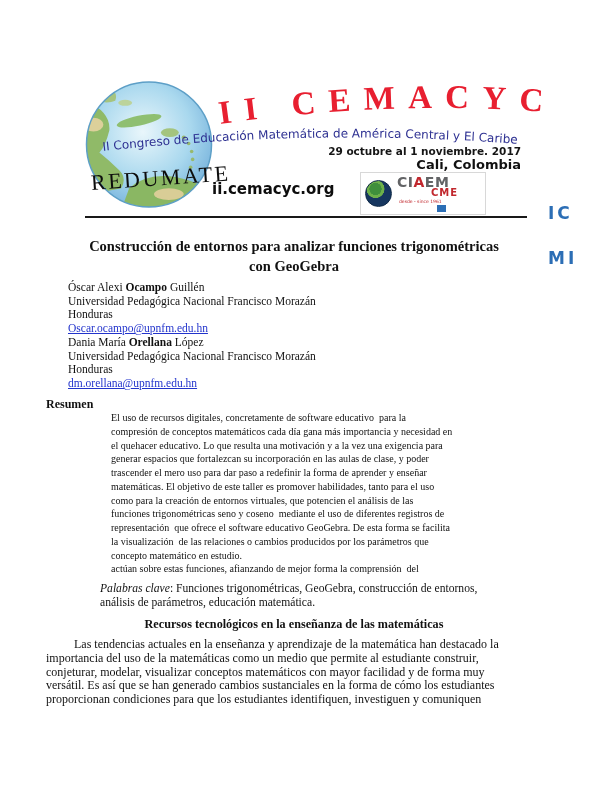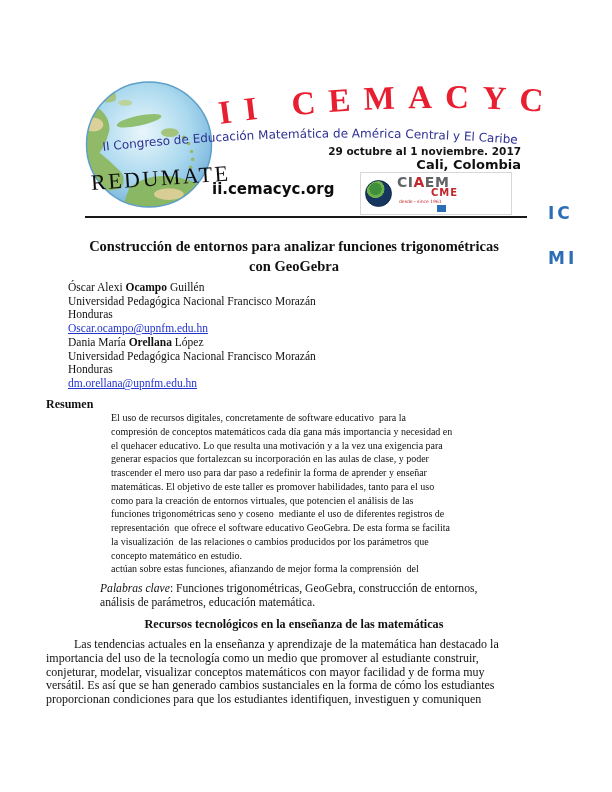--- a/index.html
+++ b/index.html
@@ -23,21 +23,21 @@
                font-family:"DejaVu Sans",sans-serif; font-weight:bold;
                font-size:10.5px; color:#151515; white-space:pre; }
   .loc-line  { left:300px; top:157px; width:221px; text-align:right;
                font-family:"DejaVu Sans",sans-serif; font-weight:bold;
                font-size:13px; color:#111; white-space:pre; }
   .redumate { left:92px; top:170px; font-family:"Liberation Serif",serif;
               font-size:22px; letter-spacing:2.5px; color:#0d0d0d;
               transform:rotate(-4deg); transform-origin:left bottom; white-space:pre; }
   .website  { left:212px; top:180px; font-family:"DejaVu Sans",sans-serif;
               font-weight:bold; font-size:15px; color:#0d0d0d; white-space:pre; }
-  .ciaem-box { left:360px; top:172px; width:152px; height:43px;
+  .ciaem-box { left:360px; top:172px; width:126px; height:43px;
                border:1px solid #d8d8d8; background:#fff;
                display:flex; align-items:center; padding:2px 4px; gap:5px; }
   .ciaem-globe { width:27px; height:27px; border-radius:50%; flex:0 0 27px;
                  background:radial-gradient(circle at 38% 32%, #3f8f3c 0 26%, #6db04a 27% 38%, #16365f 40%);
                  border:1px solid #0e2947; }
   .ciaem-text { font-family:"DejaVu Sans",sans-serif; line-height:1; }
   .ciaem-name { font-size:14px; font-weight:bold; color:#636466; letter-spacing:.5px; white-space:pre; }
   .ciaem-name .a-red { color:#c1272d; }
   .ciaem-alt  { font-size:10px; font-weight:bold; color:#c1272d; letter-spacing:1px;
                 margin:-1px 0 0 34px; white-space:pre; }
@@ -172,19 +172,19 @@
 
   <div class="abs keywords">
     <div class="line"><span class="kw-label">Palabras clave</span><span>: Funciones trigonométricas, GeoGebra, construcción de entornos,</span></div>
     <div class="line">análisis de parámetros, educación matemática.</div>
   </div>
 
   <div class="abs section-h">Recursos tecnológicos en la enseñanza de las matemáticas</div>
 
   <div class="abs bodytext">
     <div class="line indent">Las tendencias actuales en la enseñanza y aprendizaje de la matemática han destacado la</div>
-    <div class="line">importancia del uso de la tecnología como un medio que promover al estudiante construir,</div>
+    <div class="line">importancia del uso de la matemáticas como un medio que permite al estudiante construir,</div>
     <div class="line">conjeturar, modelar, visualizar conceptos matemáticos con mayor facilidad y de forma muy</div>
     <div class="line">versátil. Es así que se han generado cambios sustanciales en la forma de cómo los estudiantes</div>
     <div class="line">proporcionan condiciones para que los estudiantes identifiquen, investiguen y comuniquen</div>
   </div>
 
 </div>
 
 </body></html>

